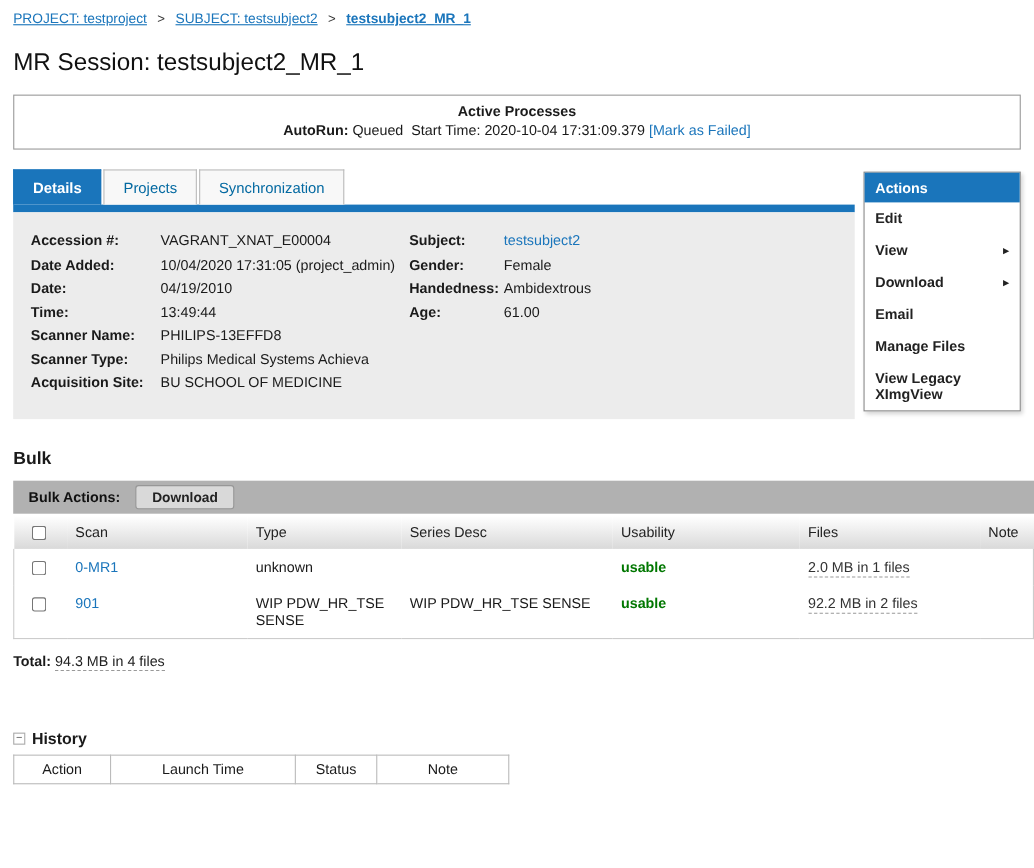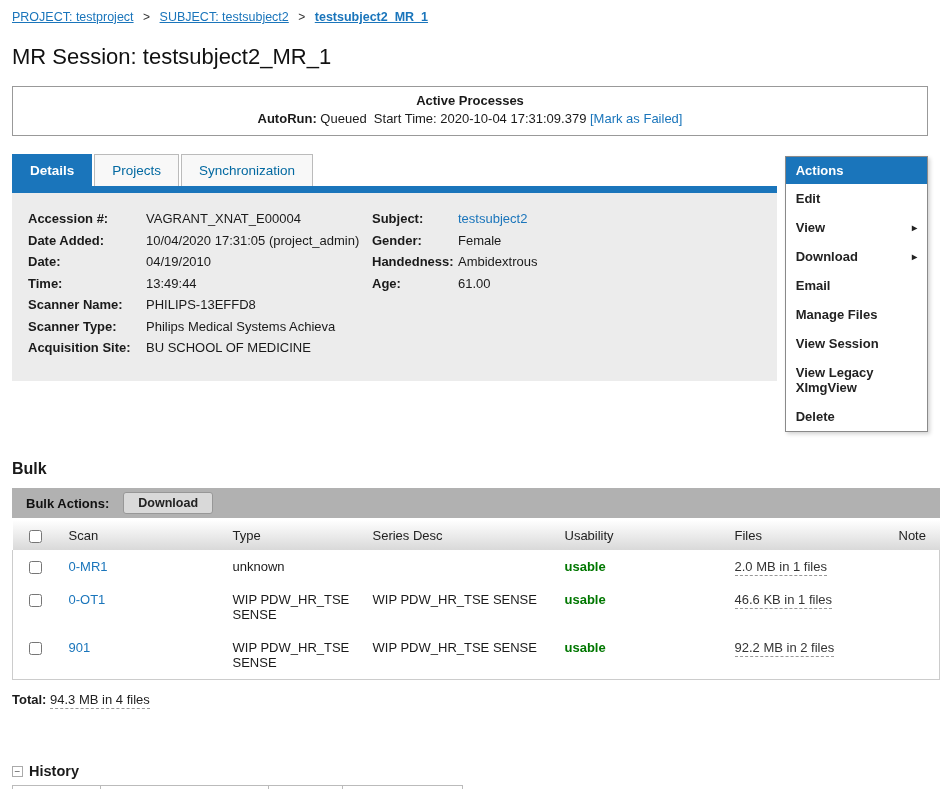--- a/index.html
+++ b/index.html
@@ -266,27 +266,21 @@
       <span>Download</span>
       <span class="submenu-arrow">▸</span>
     </div>
     <div class="action-item">
       <span>Email</span>
     </div>
     <div class="action-item">
       <span>Manage Files</span>
     </div>
     <div class="action-item">
-      <span>View Session</span>
-    </div>
-    <div class="action-item">
       <span>View Legacy XImgView</span>
-    </div>
-    <div class="action-item">
-      <span>Delete</span>
     </div>
   </div>
 </div>
 
 <div class="scans-heading">Bulk</div>
 <div class="scans-table-wrap">
   <div class="bulk-bar">
     <span class="bulk-label">Bulk Actions:</span>
     <button class="download-btn">Download</button>
   </div>
@@ -316,29 +310,20 @@
         <td><input type="checkbox" class="chk" style=""></td>
         <td><a class="scan-link">0-MR1</a></td>
         <td>unknown</td>
         <td></td>
         <td><span class="usable">usable</span></td>
         <td><a class="files-link">2.0 MB in 1 files</a></td>
         <td></td>
       </tr>
       <tr>
         <td><input type="checkbox" class="chk" style=""></td>
-        <td><a class="scan-link">0-OT1</a></td>
-        <td>WIP PDW_HR_TSE SENSE</td>
-        <td>WIP PDW_HR_TSE SENSE</td>
-        <td><span class="usable">usable</span></td>
-        <td><a class="files-link">46.6 KB in 1 files</a></td>
-        <td></td>
-      </tr>
-      <tr>
-        <td><input type="checkbox" class="chk" style=""></td>
         <td><a class="scan-link">901</a></td>
         <td>WIP PDW_HR_TSE SENSE</td>
         <td>WIP PDW_HR_TSE SENSE</td>
         <td><span class="usable">usable</span></td>
         <td><a class="files-link">92.2 MB in 2 files</a></td>
         <td></td>
       </tr>
     </tbody>
   </table>
 </div>

